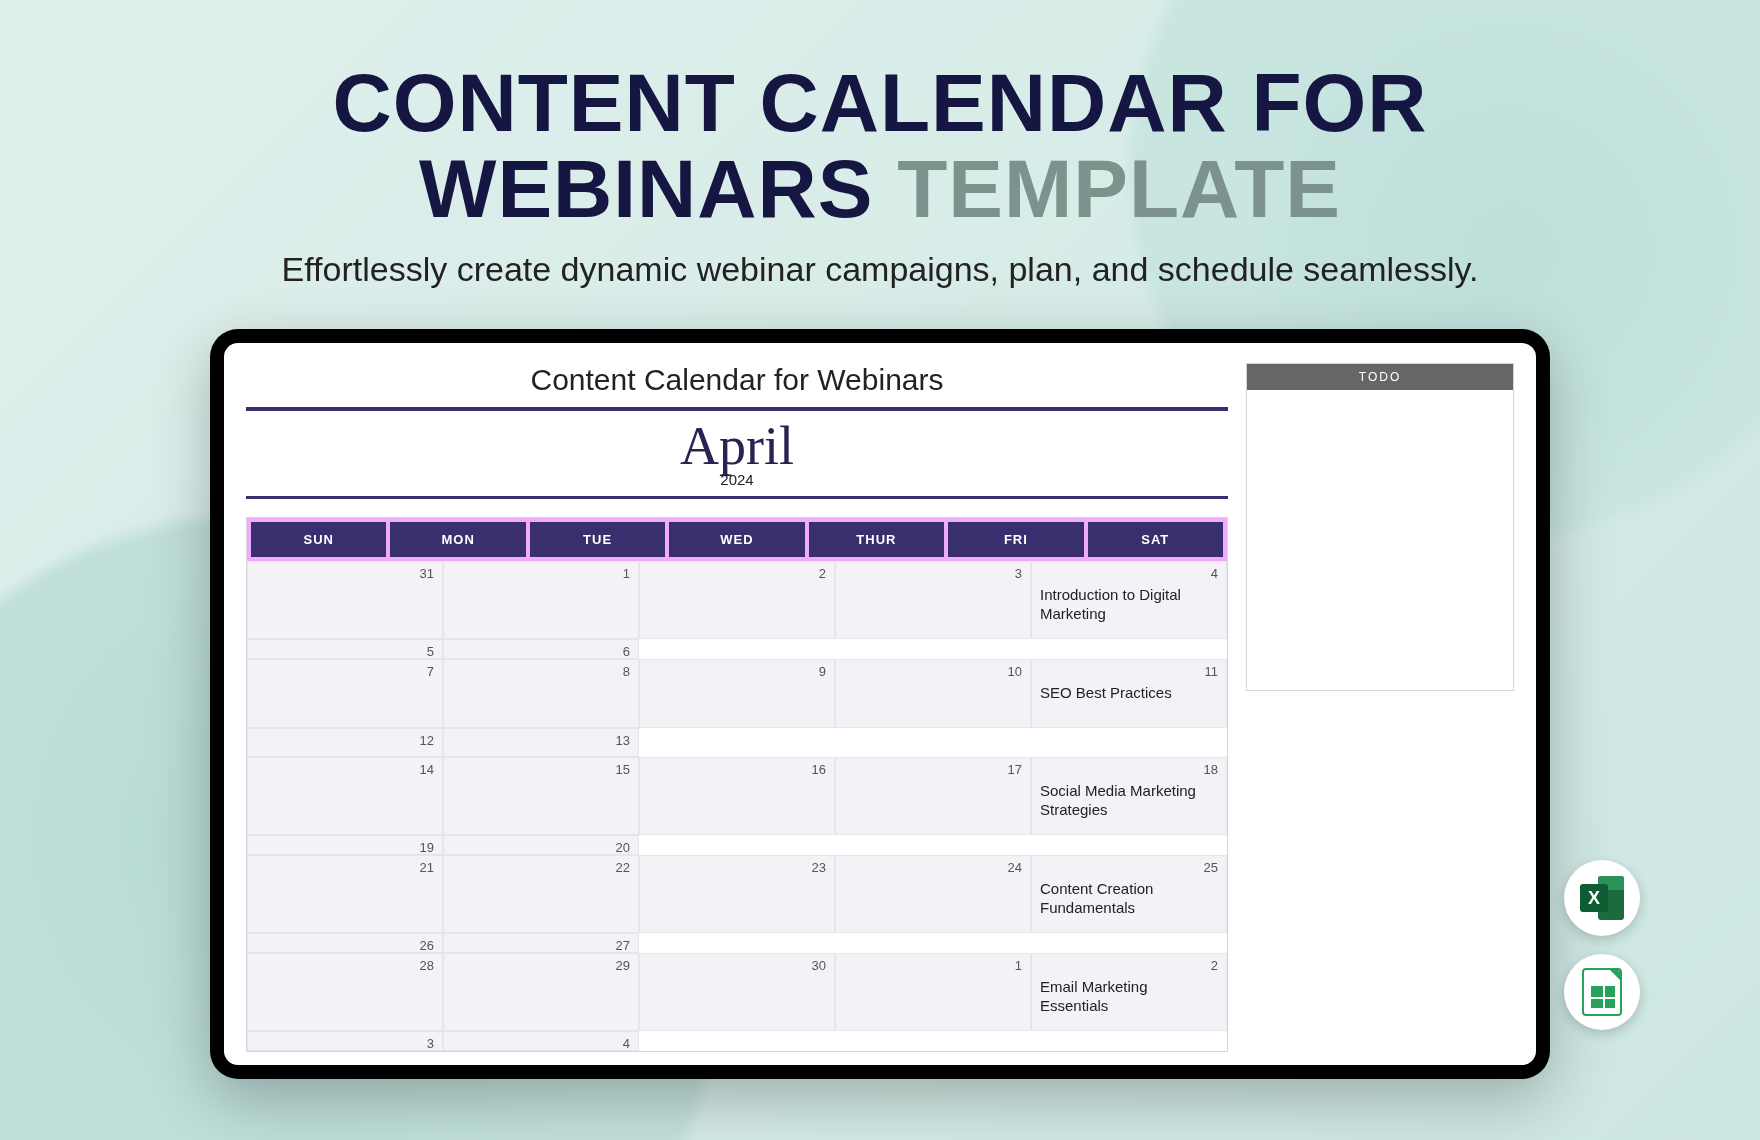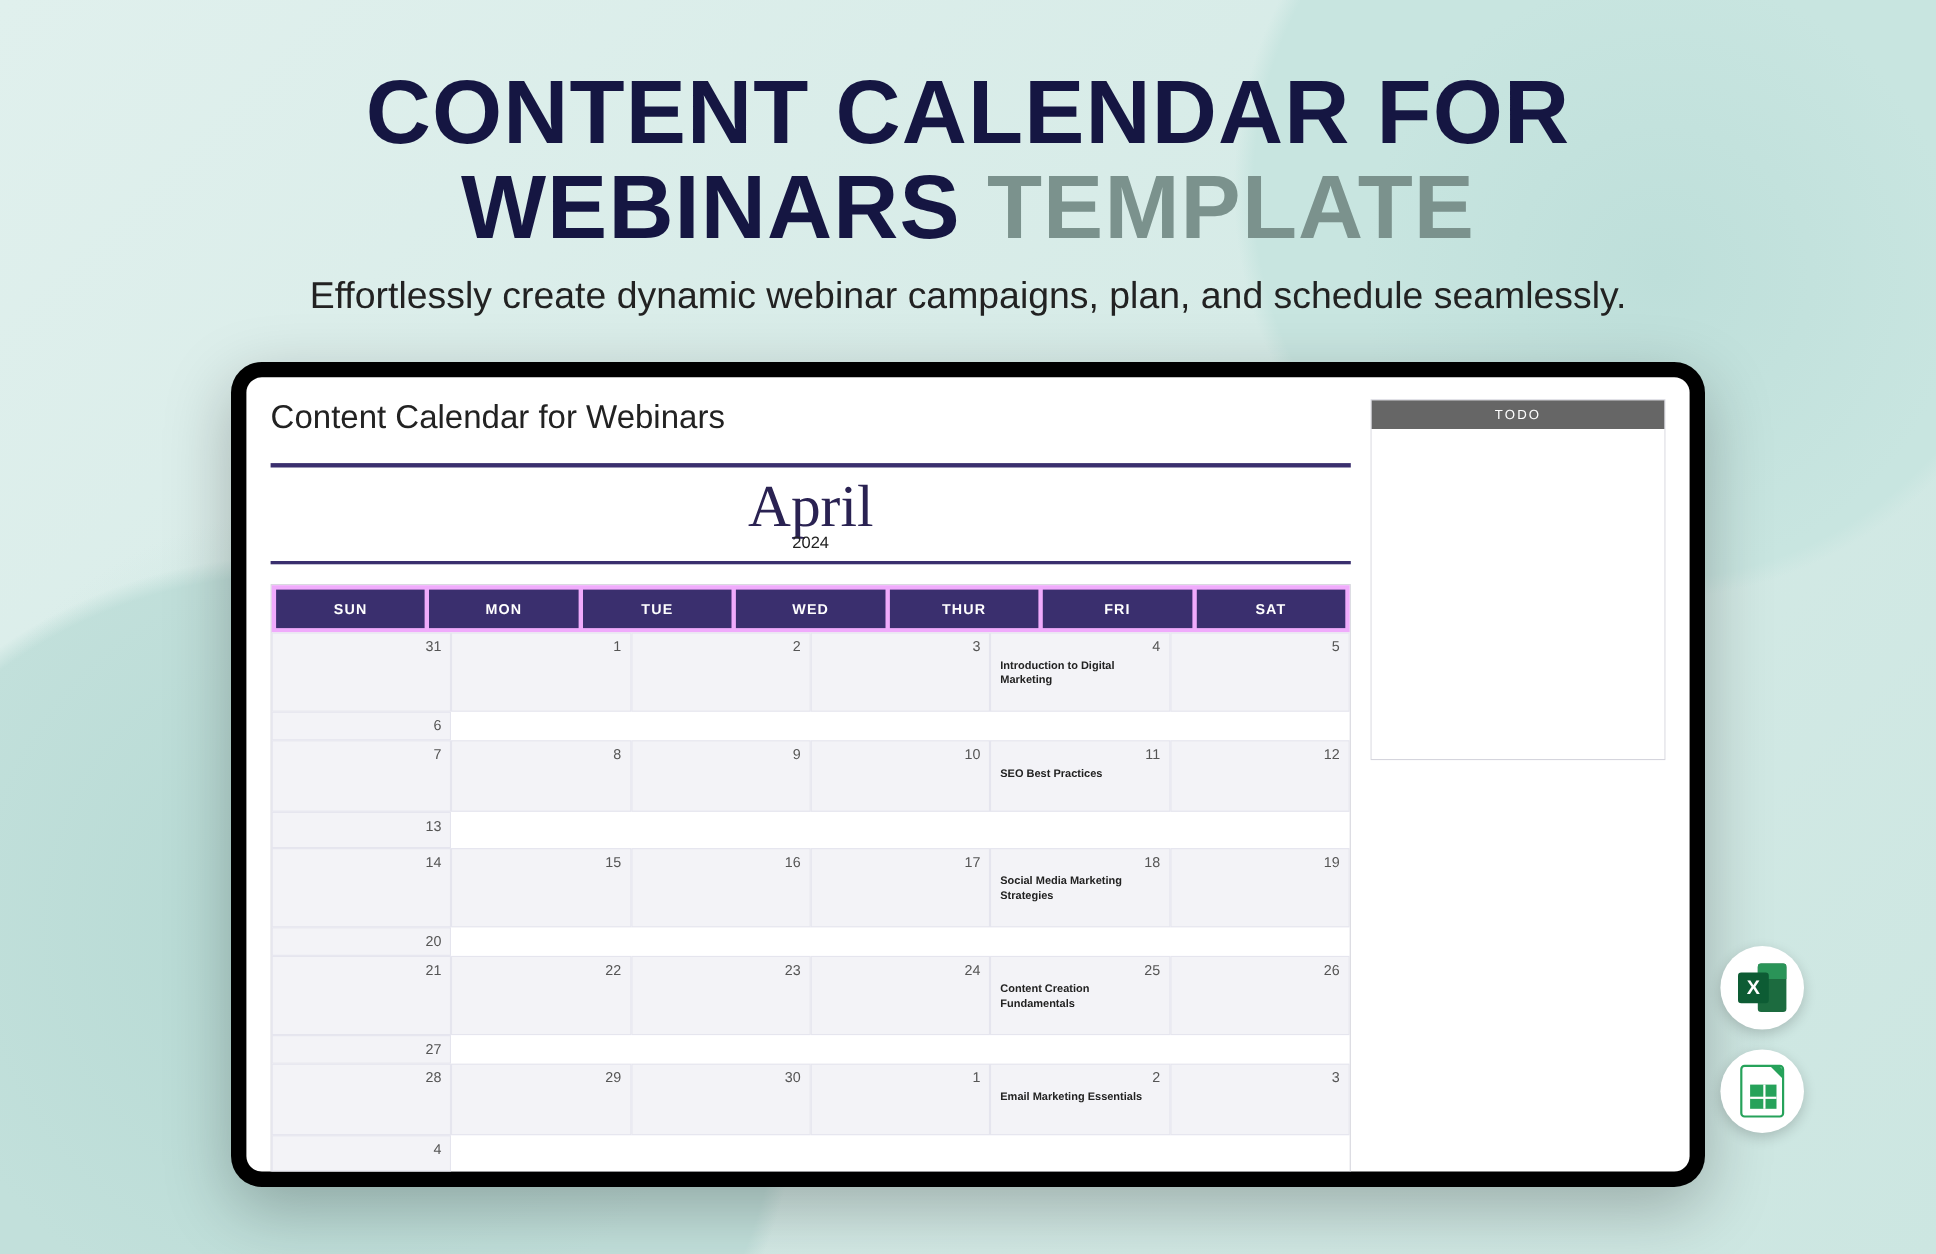--- a/index.html
+++ b/index.html
@@ -11,33 +11,33 @@
   .bg::before{content:"";position:absolute;left:-150px;bottom:-150px;width:900px;height:900px;border-radius:50%;background:radial-gradient(circle,#b5d9d3 0%,transparent 60%)}
   .bg::after{content:"";position:absolute;right:-100px;top:-100px;width:700px;height:700px;border-radius:50%;background:radial-gradient(circle,#bedfda 0%,transparent 55%)}
   .wrap{position:relative;z-index:2;display:flex;flex-direction:column;align-items:center;padding-top:60px}
   .headline{font-weight:900;font-size:82px;line-height:1.05;letter-spacing:1px;text-align:center;font-family:"Arial Black",Impact,sans-serif}
   .h1a{color:#151642}
   .h1b{color:#7b928d}
   .sub{margin-top:18px;font-size:34px;color:#222;text-align:center}
   .tablet{margin-top:40px;width:1340px;height:750px;background:#000;border-radius:28px;padding:14px;box-shadow:0 20px 60px rgba(0,0,0,.25)}
   .screen{background:#fff;width:100%;height:100%;border-radius:14px;padding:20px 22px;overflow:hidden;display:flex;gap:18px}
   .main{flex:1}
-  .cal-title{font-size:30px;color:#222;font-weight:400;margin-bottom:24px}
+  .cal-title{text-align:center;font-size:30px;color:#222;font-weight:400;margin-bottom:10px}
   .rule{height:4px;background:#3a2f6e;margin-bottom:8px}
   .month{text-align:center;font-family:"Brush Script MT",cursive;font-size:54px;color:#2a2252;line-height:1}
   .year{text-align:center;font-size:15px;color:#222;font-weight:400;margin-top:-2px;margin-bottom:8px}
   .rule2{height:3px;background:#3a2f6e;margin-bottom:18px}
   .grid{width:100%;border:1px solid #d5d5dd}
   .dayhead{display:grid;grid-template-columns:repeat(7,1fr);gap:4px;padding:4px;background:#f0abfc}
   .dayhead div{background:#3a2f6e;color:#fff;text-align:center;font-size:13px;font-weight:700;letter-spacing:1px;padding:10px 0}
   .weeks{display:grid;grid-template-rows:repeat(5,1fr);gap:0}
-  .week{display:grid;grid-template-columns:repeat(6,1fr);gap:0;height:98px}
+  .week{display:grid;grid-template-columns:repeat(5,1fr);gap:0;height:98px}
   .cell{border:1px solid #e5e5ee;background:#f3f3f7;position:relative;padding:4px 8px}
   .num{position:absolute;top:4px;right:8px;font-size:13px;color:#555}
-  .evt{font-size:10px;font-weight:700;color:#222;margin-top:20px;line-height:1.25}
+  .evt{font-size:15px;font-weight:400;color:#222;margin-top:20px;line-height:1.25}
   .side{width:268px;display:flex;flex-direction:column;gap:18px}
   .panel{border:1px solid #d5d5dd}
   .panel-h{background:#666;color:#fff;text-align:center;font-size:12px;letter-spacing:2px;padding:6px 0}
   .today-val{text-align:center;padding:18px 0;font-size:20px;color:#222}
   .notes-body{background:#fff;padding:6px 0}
   .note-line{height:22px;border-bottom:1px solid #d5d5dd;margin:0 6px}
   .todo-body{background:#fff;height:300px}
   .badges{position:absolute;right:120px;bottom:110px;z-index:5;display:flex;flex-direction:column;gap:18px}
   .badge{width:76px;height:76px;border-radius:50%;background:#fff;display:flex;align-items:center;justify-content:center;box-shadow:0 4px 12px rgba(0,0,0,.18)}
   .xl{width:44px;height:44px;position:relative}

